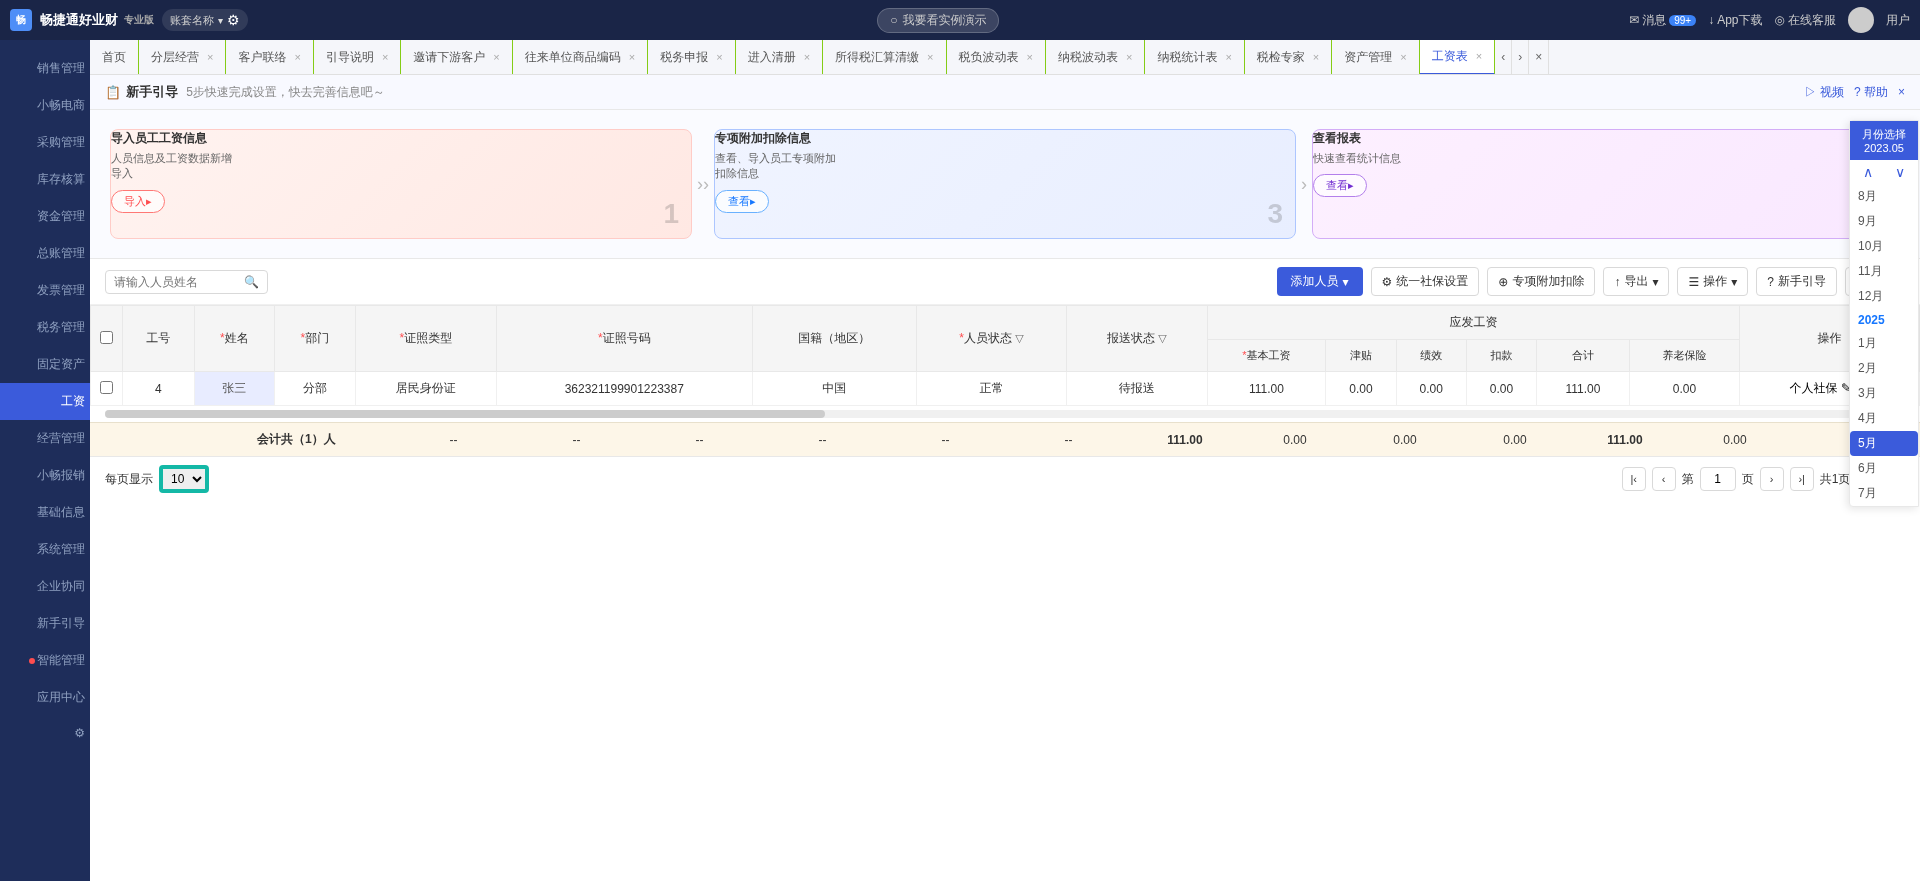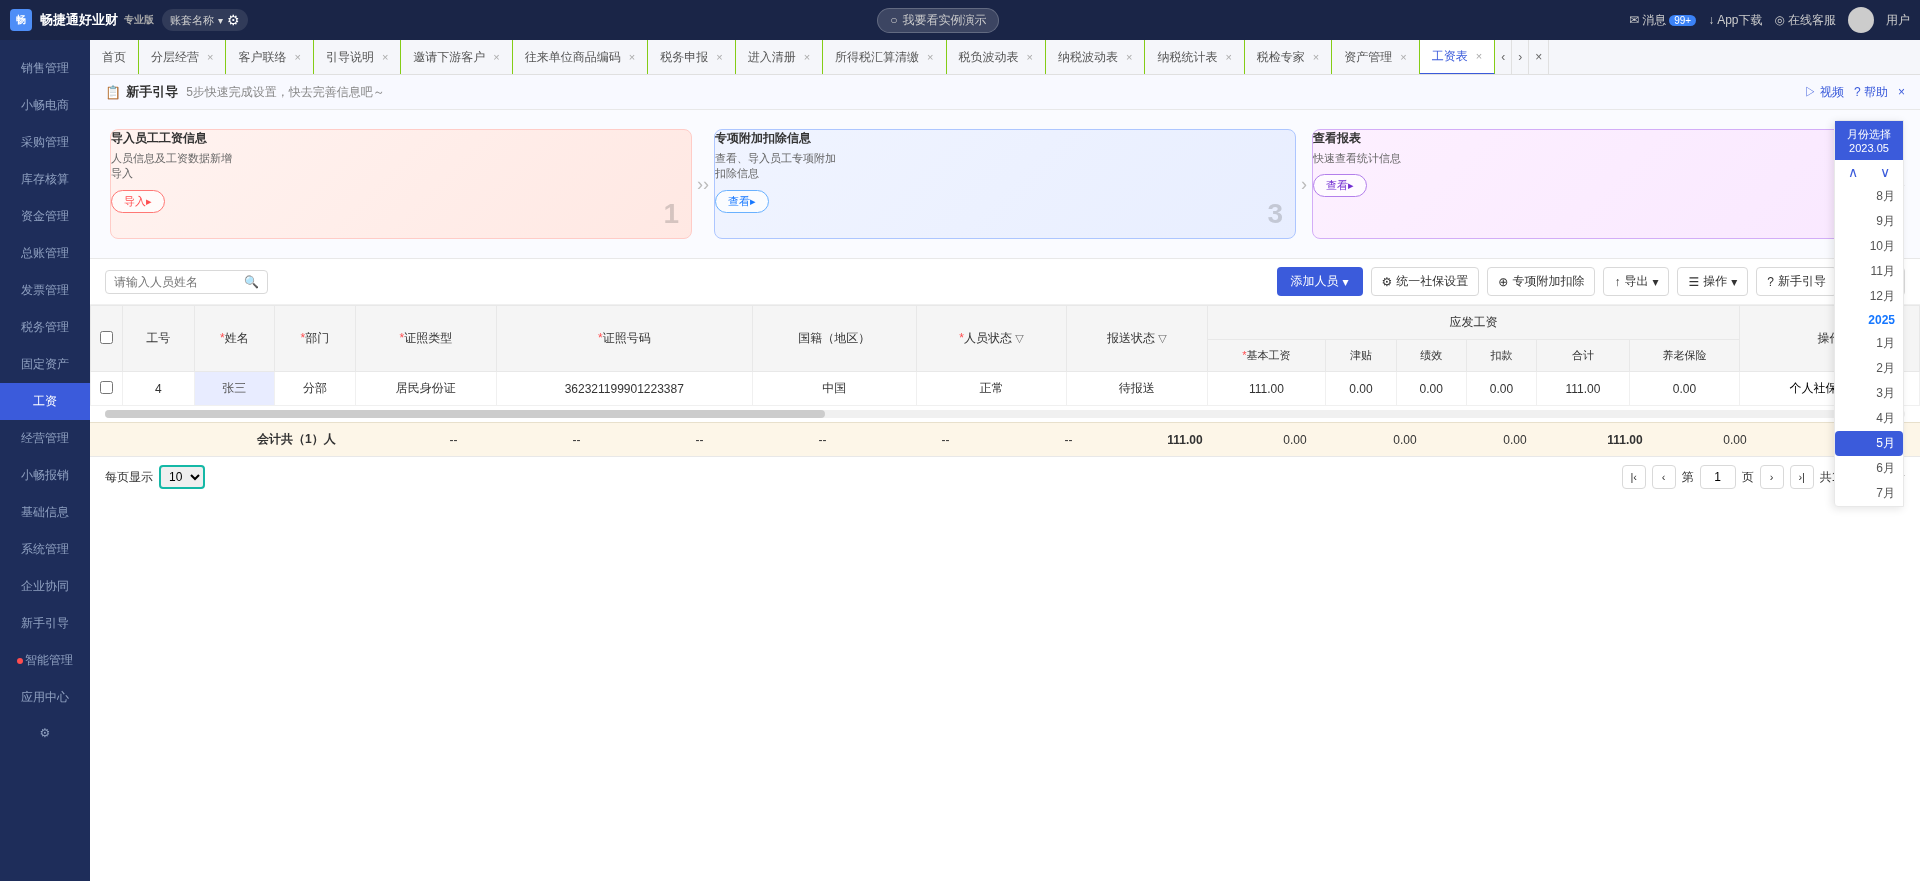--- a/index.html
+++ b/index.html
@@ -15,21 +15,21 @@
     .top-bar-search { background: rgba(255,255,255,0.15); border: 1px solid rgba(255,255,255,0.2); border-radius: 15px; padding: 3px 12px; color: #ccc; font-size: 12px; display: flex; align-items: center; gap: 5px; }
     .top-bar-right { display: flex; align-items: center; gap: 12px; color: #ccc; font-size: 12px; }
     .top-bar-right .badge { background: #3b82f6; color: #fff; border-radius: 8px; padding: 0 5px; font-size: 10px; }
     .user-avatar { width: 26px; height: 26px; background: #ccc; border-radius: 50%; }
 
     
     .main-layout { display: flex; flex: 1; overflow: hidden; }
 
     
     .sidebar { width: 90px; background: #1e2d5a; display: flex; flex-direction: column; align-items: center; padding-top: 10px; overflow-y: auto; }
-    .sidebar-item { width: 100%; padding: 10px 5px; text-align: center; color: #8fa0c0; cursor: pointer; font-size: 12px; }
+    .sidebar-item { width: 100%; padding: 10px 5px; text-align: right; color: #8fa0c0; cursor: pointer; font-size: 12px; }
     .sidebar-item.active { background: #3b5bdb; color: #fff; }
     .sidebar-item .dot { width: 6px; height: 6px; background: #ff4d4f; border-radius: 50%; display: inline-block; margin-right: 2px; }
 
     
     .content-area { flex: 1; display: flex; flex-direction: column; overflow: hidden; }
 
     
     .tab-bar { background: #f5f6fa; border-bottom: 1px solid #e0e0e0; display: flex; align-items: center; height: 35px; overflow: hidden; }
     .tab-item { padding: 0 12px; height: 35px; display: flex; align-items: center; gap: 4px; font-size: 12px; color: #555; cursor: pointer; white-space: nowrap; border-right: 1px solid #84cc16; }
     .tab-item.active { background: #fff; color: #3b5bdb; border-bottom: 2px solid #3b5bdb; }
@@ -82,29 +82,29 @@
     .required { color: #ff4d4f; }
     .checkbox-cell { width: 32px; }
     
     
     .table-footer { background: #fdf6e8; border-top: 1px solid #e8e0cc; padding: 8px 15px; display: flex; align-items: center; }
     .footer-summary { display: flex; gap: 30px; align-items: center; font-size: 12px; }
     .page-footer { border-top: 1px solid #e8e8e8; padding: 8px 15px; display: flex; align-items: center; justify-content: space-between; background: #fff; }
     .pagination { display: flex; align-items: center; gap: 6px; font-size: 12px; }
     .page-btn { width: 24px; height: 24px; border: 1px solid #d9d9d9; background: #fff; border-radius: 4px; display: flex; align-items: center; justify-content: center; cursor: pointer; font-size: 11px; }
     .page-input { width: 36px; height: 24px; border: 1px solid #d9d9d9; text-align: center; border-radius: 4px; font-size: 12px; }
-    .page-size-select { border: 2px solid #14b8a6; border-radius: 4px; padding: 2px 4px; font-size: 12px; }
-    
-    
-    .month-picker-panel { position: fixed; right: 16px; top: 120px; width: 70px; background: #fff; border: 1px solid #e8e8e8; border-radius: 4px 0 0 4px; box-shadow: -2px 2px 8px rgba(0,0,0,0.1); z-index: 100; }
+    .page-size-select { border: 4px solid #14b8a6; border-radius: 4px; padding: 2px 4px; font-size: 12px; }
+    
+    
+    .month-picker-panel { position: fixed; right: 1px; top: 120px; width: 70px; background: #fff; border: 1px solid #e8e8e8; border-radius: 4px 0 0 4px; box-shadow: -2px 2px 8px rgba(0,0,0,0.1); z-index: 100; }
     .month-picker-header { background: #3b5bdb; color: #fff; text-align: center; padding: 6px 4px; font-size: 11px; cursor: pointer; }
     .month-nav { display: flex; justify-content: space-around; padding: 2px; }
     .month-nav-btn { color: #3b5bdb; cursor: pointer; font-size: 14px; padding: 2px; }
     .month-list { list-style: none; }
-    .month-item { padding: 4px 8px; text-align: right; cursor: pointer; font-size: 12px; color: #555; }
+    .month-item { padding: 4px 8px; text-align: left; cursor: pointer; font-size: 12px; color: #555; }
     .month-item.active { background: #3b5bdb; color: #fff; border-radius: 4px; }
     .month-item.current-year { color: #1677ff; font-weight: bold; }
     .scrollbar-track { height: 8px; background: #f0f0f0; margin: 4px 15px; border-radius: 4px; }
     .scrollbar-thumb { height: 8px; background: #ccc; border-radius: 4px; width: 40%; }
 
     .settings-icon { color: #fff; font-size: 14px; cursor: pointer; }
     .header-logo { width: 22px; height: 22px; background: #4e8ef7; border-radius: 4px; display: flex; align-items: center; justify-content: center; color: #fff; font-size: 10px; font-weight: bold; }
     .apply-group { background: rgba(255,255,255,0.1); border-radius: 12px; padding: 3px 8px; color: #ddd; font-size: 11px; cursor: pointer; display: flex; align-items: center; gap: 4px; }
     .dropdown-arrow { font-size: 10px; }
     

